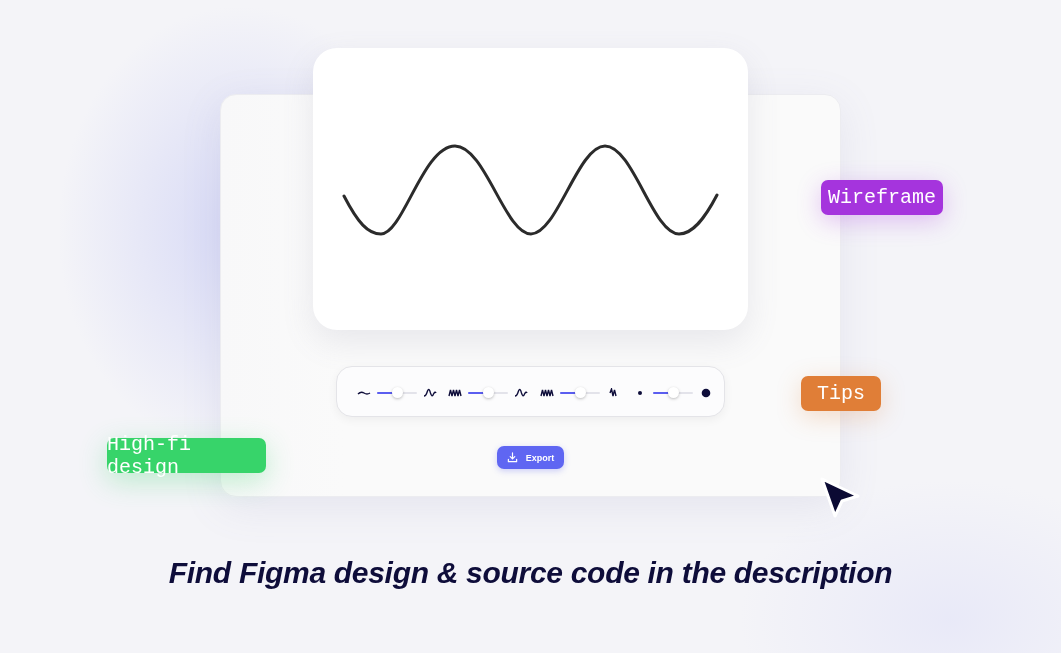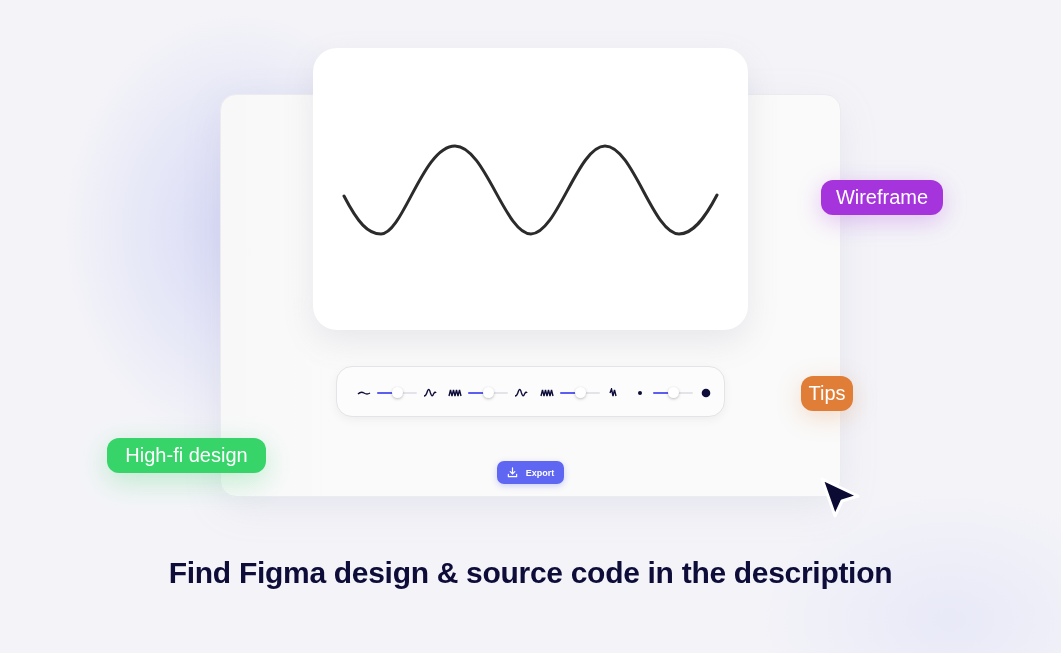--- a/index.html
+++ b/index.html
@@ -40,35 +40,34 @@
     .track .thumb {
       position: absolute; left: 15px; top: -5px; width: 11px; height: 11px; border-radius: 50%;
       background: #fff; box-shadow: 0 1px 3px rgba(0,0,0,0.25);
     }
     .export-btn {
       position: absolute; left: 497px; top: 446px; width: 67px; height: 23px;
       background: #5f66f2; border-radius: 7px;
       display: flex; align-items: center; justify-content: center; gap: 8px;
       color: #fff; font-size: 9px; font-weight: bold;
       box-shadow: 0 2px 6px rgba(95,102,242,0.3);
-      margin-top: 15px;
     }
     .export-btn svg { width: 11px; height: 11px; }
     .tag {
-      position: absolute; color: #fff; font-size: 20px; border-radius: 12px;
+      position: absolute; color: #fff; font-size: 20px; border-radius: 7px;
       display: flex; align-items: center; justify-content: center;
-      font-family: Liberation Sans, sans-serif;
+      font-family: Liberation Mono, monospace;
     }
     .tag-wireframe { left: 821px; top: 180px; width: 122px; height: 35px; background: #a534dd; box-shadow: 0 6px 24px rgba(165,52,221,0.28); }
-    .tag-tips { left: 801px; top: 376px; width: 52px; height: 35px; background: #e07e37; box-shadow: 0 6px 24px rgba(224,126,55,0.25); }
+    .tag-tips { left: 801px; top: 376px; width: 80px; height: 35px; background: #e07e37; box-shadow: 0 6px 24px rgba(224,126,55,0.25); }
     .tag-hifi { left: 107px; top: 410px; width: 159px; height: 35px; background: #37d46a; box-shadow: 0 8px 28px rgba(55,212,106,0.3); margin-top: 28px; }
     .cursor { position: absolute; left: 818px; top: 474px; width: 44px; height: 46px; }
     .headline {
       position: absolute; left: 0; top: 556px; width: 1061px; text-align: center;
-      font-size: 30px; font-weight: bold; color: #0e0d3a; letter-spacing: -0.3px;
+      font-size: 30px; font-weight: bold; color: #0e0d3a; letter-spacing: -0.3px; font-style: italic;
     }
   </style>
 </head>
 <body>
 
 <div class="back-card"></div>
 
 <div class="preview-card">
   <svg width="435" height="282" viewBox="0 0 435 282">
     <path d="M31 148 C 45 175, 55 186, 68 186 C 90 186, 110 98, 142 98 C 172 98, 192 186, 218 186 C 244 186, 265 98, 292 98 C 320 98, 340 186, 366 186 C 380 186, 392 170, 404 147" fill="none" stroke="#2b2b2b" stroke-width="3" stroke-linecap="round"></path>

